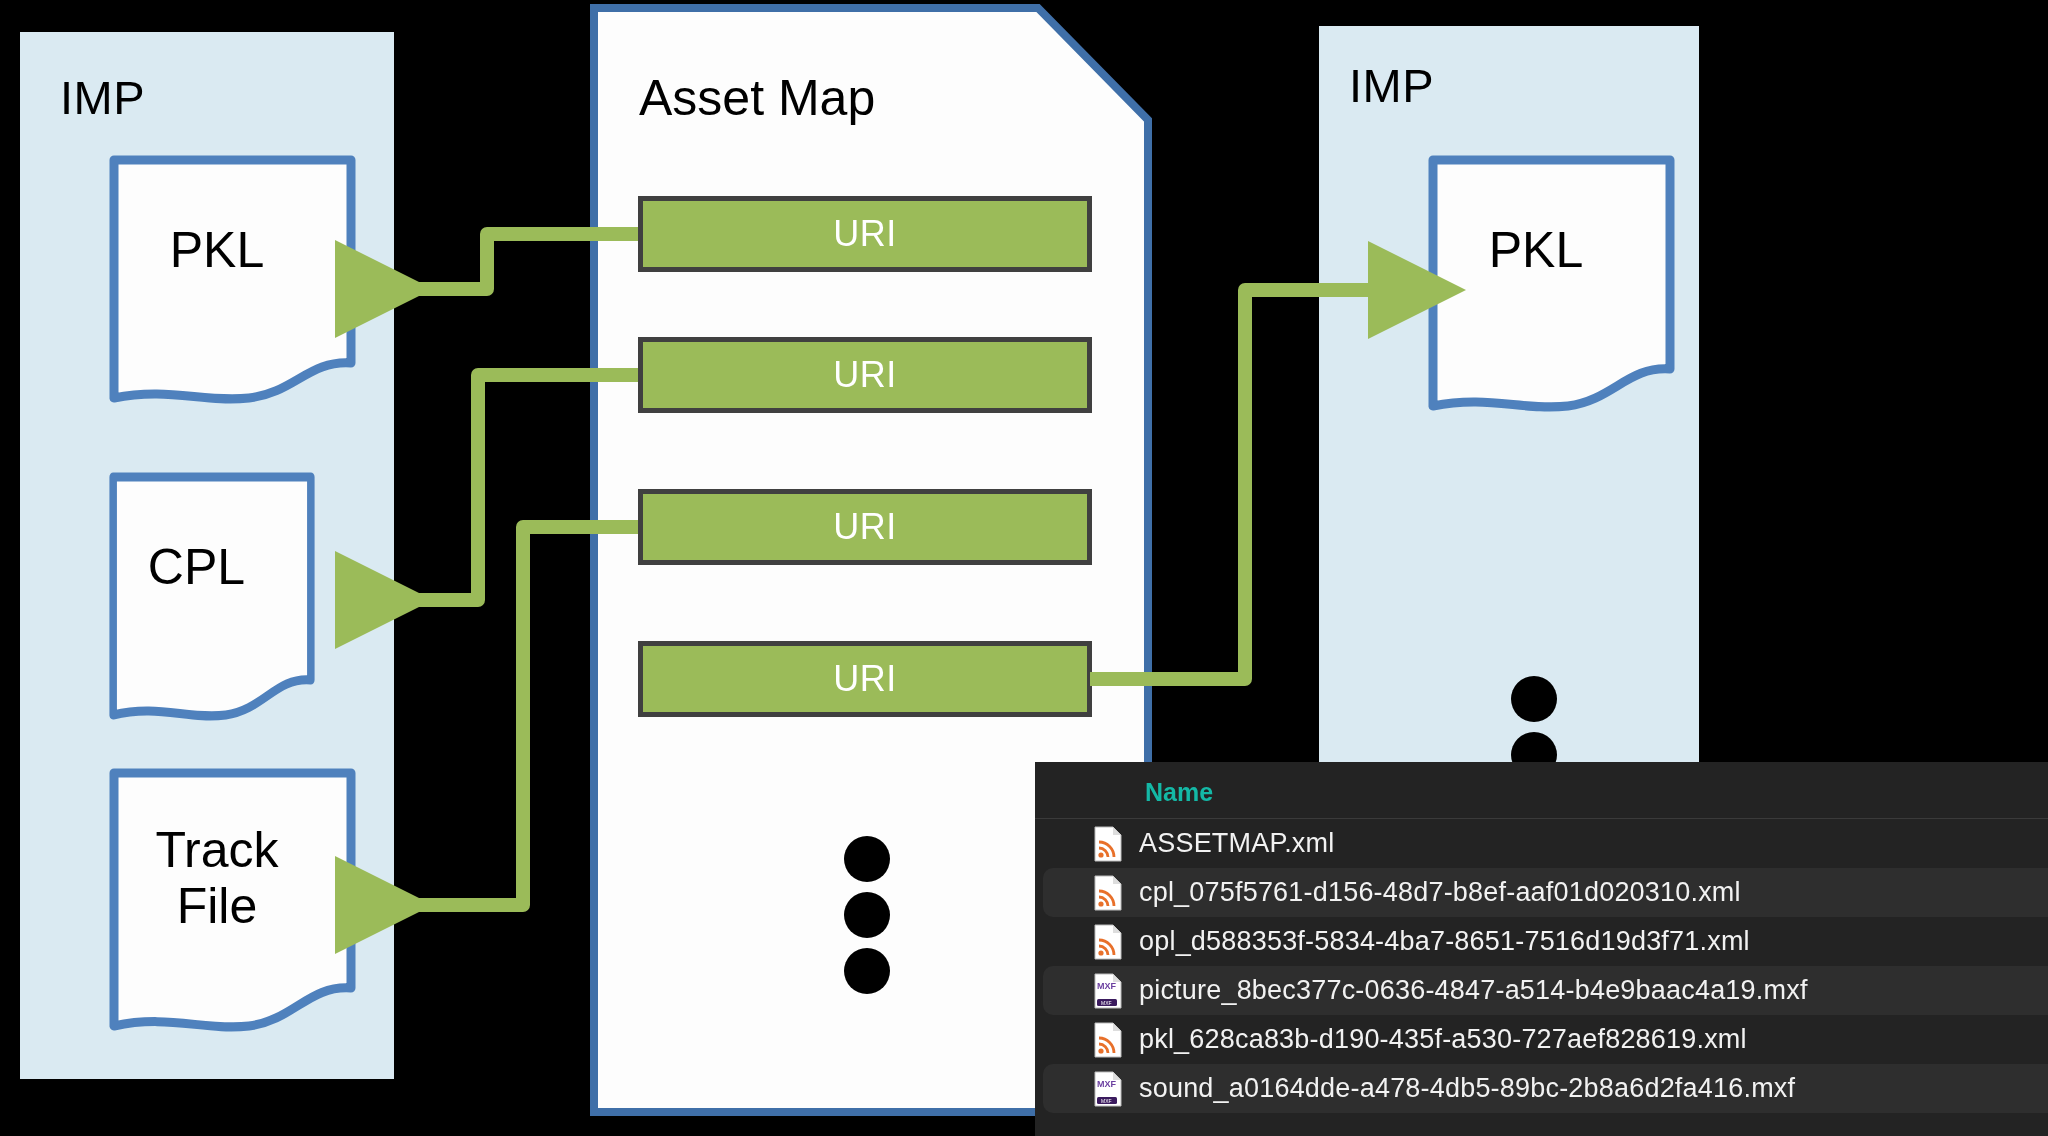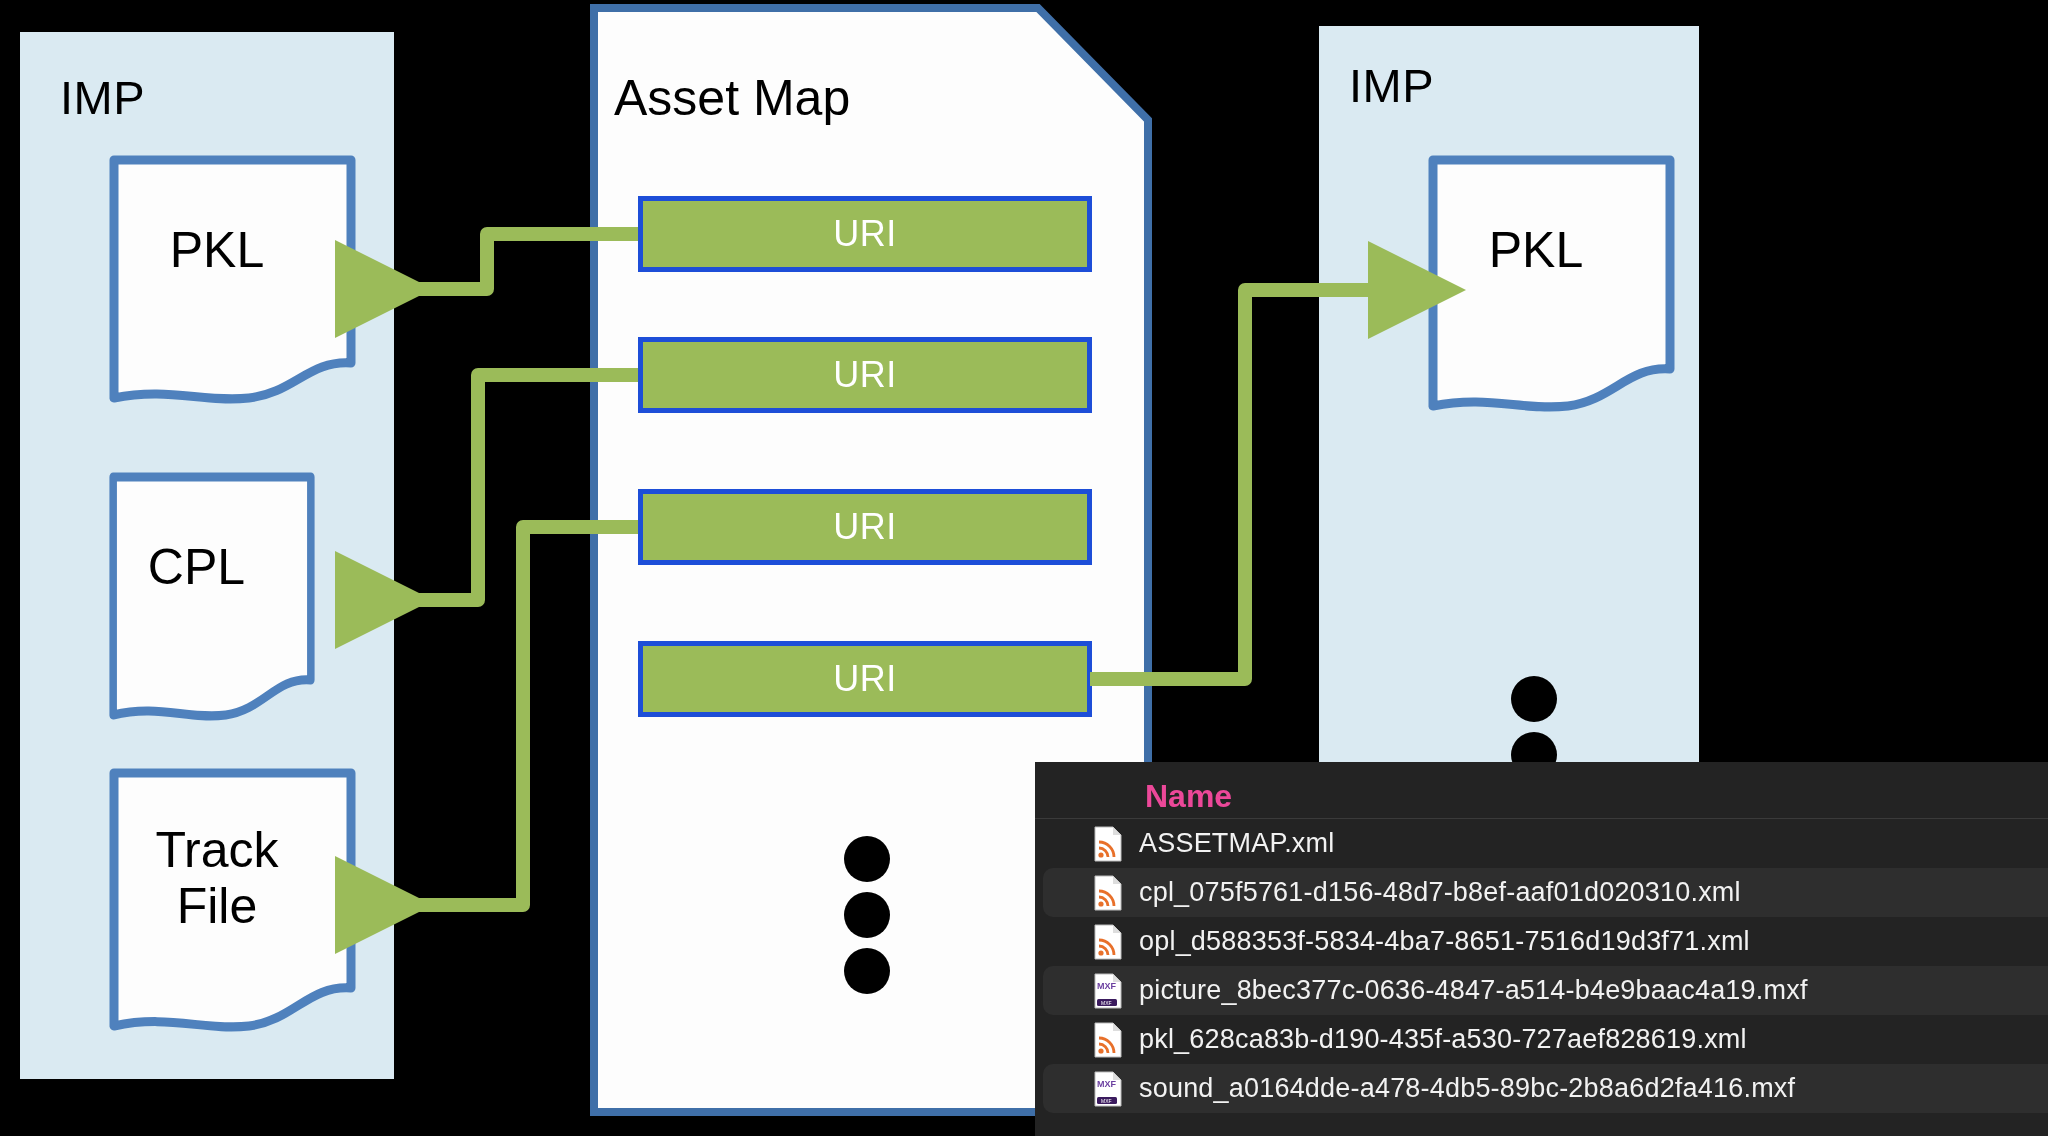--- a/index.html
+++ b/index.html
@@ -65,32 +65,32 @@
   #asset-map {
     position: absolute;
     left: 590px;
     top: 4px;
     width: 562px;
     height: 1112px;
   }
   #asset-map > svg { display: block; width: 100%; height: 100%; }
   #asset-map-title {
     position: absolute;
-    left: 24px;
+    left: 49px;
     top: 65px;
     color: #000000;
     font-size: 50px;
     white-space: nowrap;
   }
 
   
   .uri-box {
     position: absolute;
     background: #9BBB59;
-    border: 5px solid #1d4ed8;
+    border: 5px solid #404040;
     box-sizing: border-box;
     color: #FFFFFF;
     font-size: 36px;
     display: flex;
     align-items: center;
     justify-content: center;
     letter-spacing: 0.5px;
   }
   #uri-0 { left: 48px;  top: 192px; width: 454px; height: 76px; }
   #uri-1 { left: 48px;  top: 333px; width: 454px; height: 76px; }
@@ -140,22 +140,22 @@
   }
   #file-header {
     position: relative;
     height: 56px;
     border-bottom: 1px solid #3a3a3a;
   }
   #file-header-name {
     position: absolute;
     left: 110px;
     top: 16px;
-    color: #ec4899;
-    font-size: 32px;
+    color: #14b8a6;
+    font-size: 25px;
     font-weight: bold;
   }
   .file-row {
     position: relative;
     height: 49px;
     display: flex;
     align-items: center;
     padding-left: 58px;
     box-sizing: border-box;
   }

